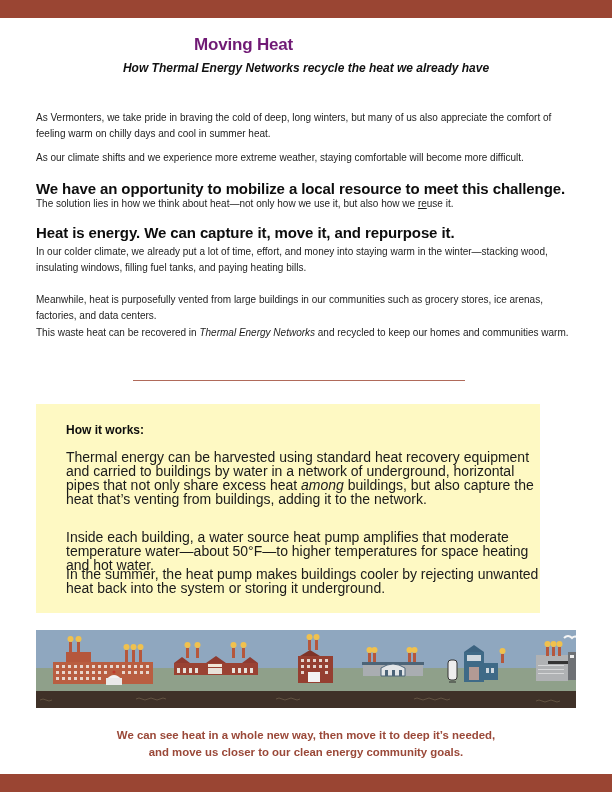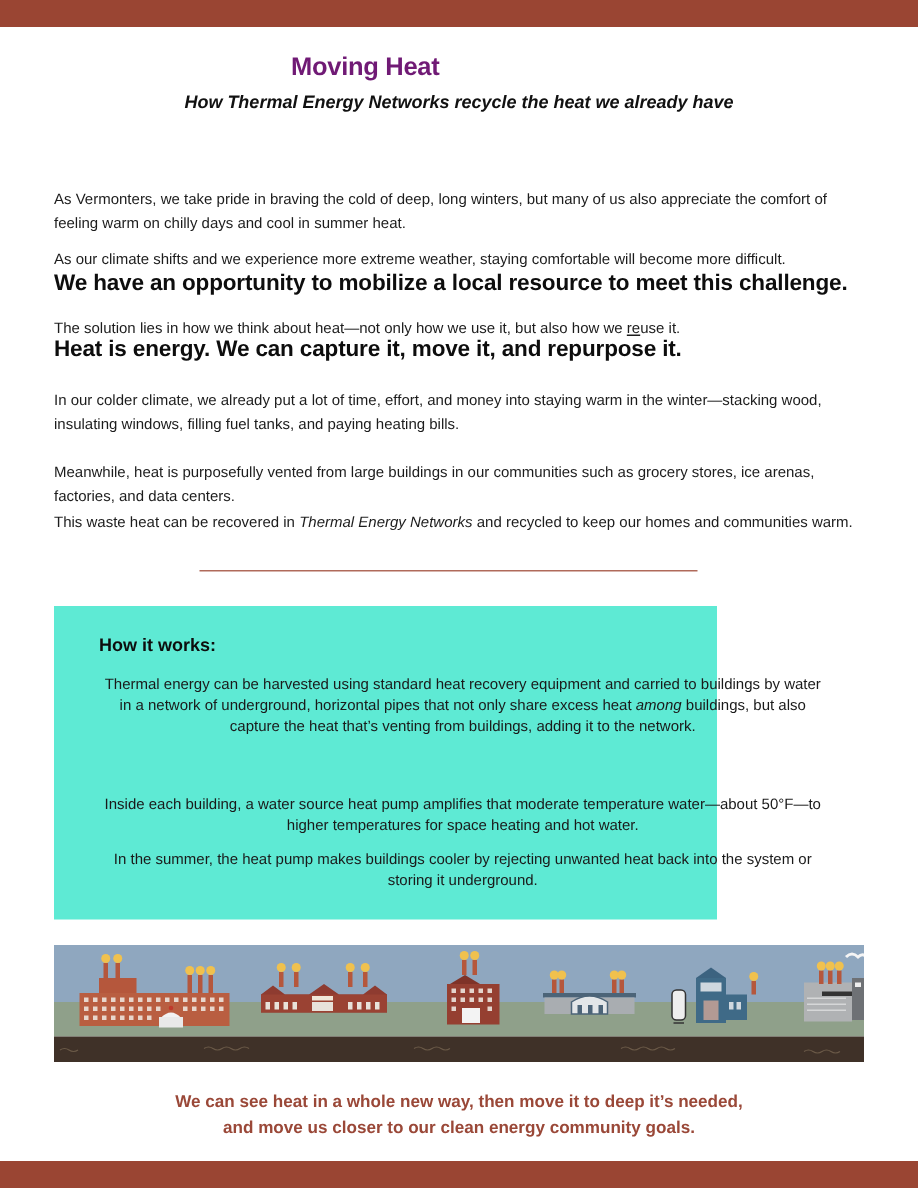--- a/index.html
+++ b/index.html
@@ -7,28 +7,28 @@
     body { position: relative; font-family: "Liberation Sans", "DejaVu Sans", sans-serif; color: #1a1a1a; }
 
     .top-bar { position: absolute; left: 0; top: 0; width: 612px; height: 18px; background: #9a4533; }
     .bottom-bar { position: absolute; left: 0; top: 774px; width: 612px; height: 18px; background: #9a4533; }
 
     .title { position: absolute; left: 0; top: 35px; width: 487px; text-align: center;
              font-size: 17px; font-weight: bold; color: #701a75; letter-spacing: -0.2px; }
     .subtitle { position: absolute; left: 0; top: 61px; width: 612px; text-align: center;
                 font-size: 12px; font-weight: bold; font-style: italic; color: #111; }
 
-    .body-text { position: absolute; left: 36px; width: 545px; font-size: 10px; line-height: 16px; color: #1c1c1c; margin-top: 16px; }
+    .body-text { position: absolute; left: 36px; width: 545px; font-size: 10px; line-height: 16px; color: #1c1c1c; }
     .lead { position: absolute; left: 36px; width: 545px; font-size: 15px; font-weight: bold; color: #0d0d0d; letter-spacing: -0.1px; }
 
     .divider { position: absolute; left: 133px; top: 380px; width: 332px; height: 1px; background: #b06a5a; }
 
-    .how-box { position: absolute; left: 36px; top: 404px; width: 442px; height: 209px; background: #5eead4; text-align: center; }
+    .how-box { position: absolute; left: 36px; top: 404px; width: 504px; height: 209px; background: #fef9c3; }
     .how-title { position: absolute; left: 30px; top: 19px; font-size: 12px; font-weight: bold; color: #0d0d0d; }
-    .how-text { position: absolute; left: 30px; width: 485px; font-size: 10px; line-height: 14px; color: #1a1a1a; }
+    .how-text { position: absolute; left: 30px; width: 485px; font-size: 14px; line-height: 14px; color: #1a1a1a; }
 
     .banner { position: absolute; left: 36px; top: 630px; width: 540px; height: 78px; overflow: hidden; }
     .banner svg { display: block; }
 
     .closing { position: absolute; left: 0; top: 727px; width: 612px; text-align: center;
                font-size: 11.4px; font-weight: bold; line-height: 17px; color: #9a4838; }
     u.re { text-decoration: underline; }
   </style>
 </head>
 <body>

